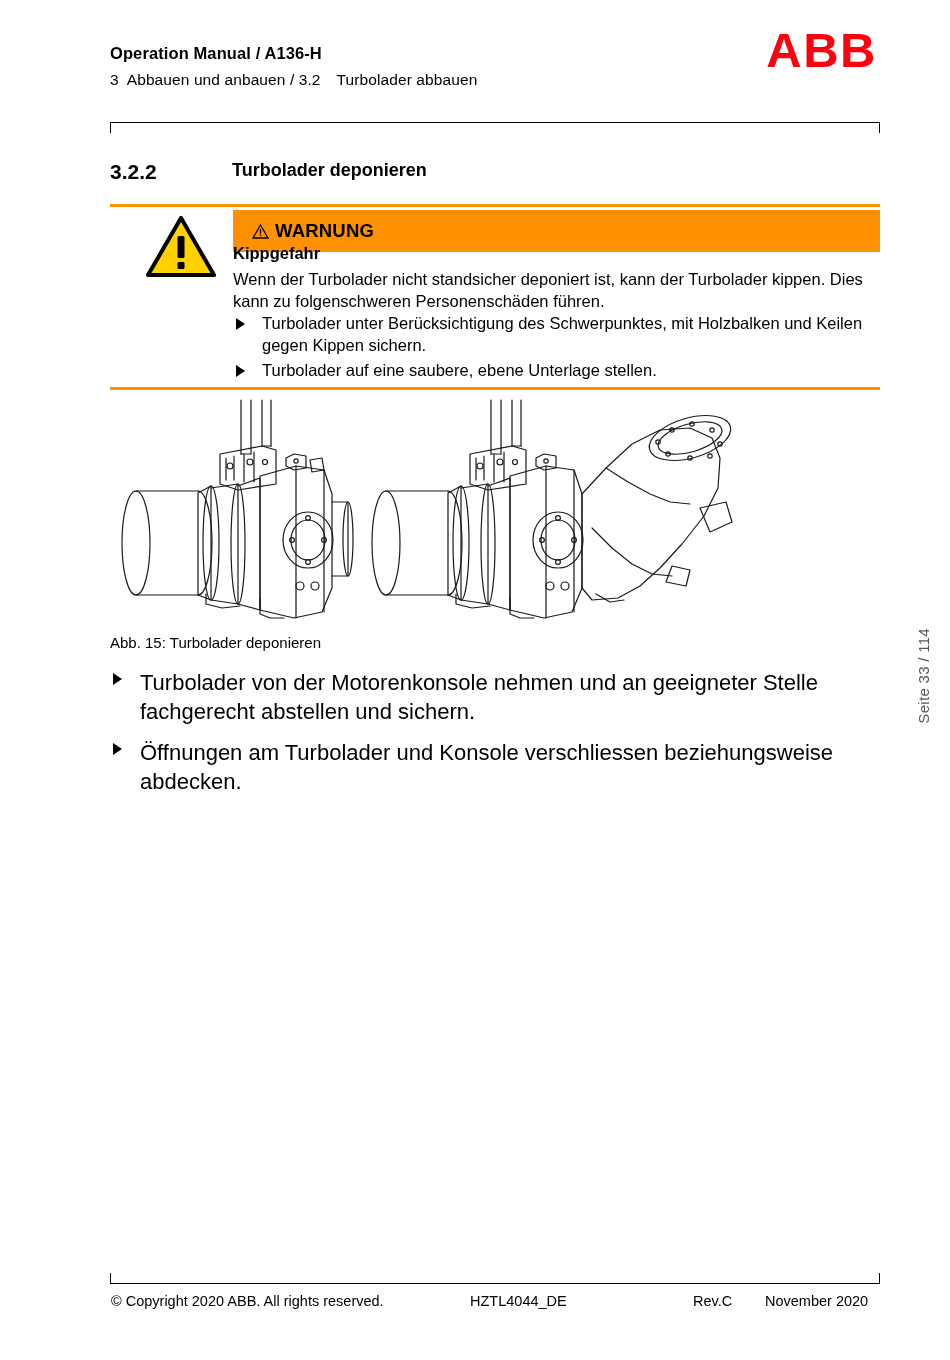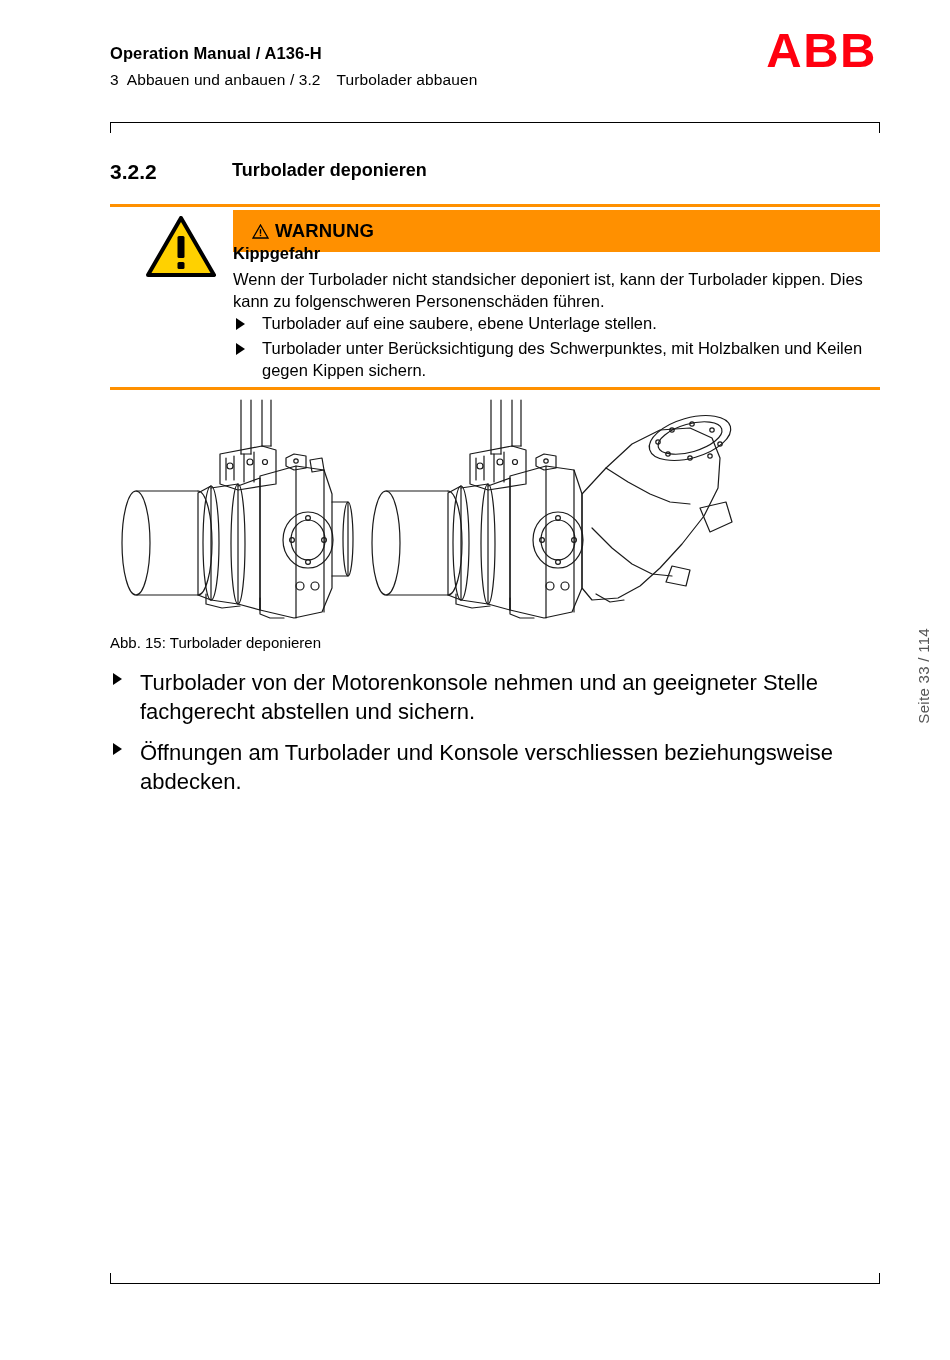--- a/index.html
+++ b/index.html
@@ -313,22 +313,22 @@
     <svg class="warn-tri-icon" viewBox="0 0 70 62">
       <path d="M35 2 L68 59 L2 59 Z" fill="#ffd100" stroke="#000" stroke-width="4" stroke-linejoin="round"></path>
       <rect x="31.5" y="20" width="7" height="22" rx="1.5" fill="#000"></rect>
       <rect x="31.5" y="46" width="7" height="7" rx="1.5" fill="#000"></rect>
     </svg>
 
     <div class="warn-body">
       <div class="warn-subtitle">Kippgefahr</div>
       <div class="warn-para">Wenn der Turbolader nicht standsicher deponiert ist, kann der Turbolader kippen. Dies kann zu folgenschweren Personenschäden führen.</div>
       <ul class="warn-list">
+        <li><span class="tri"></span><span>Turbolader unter Berücksichtigung des Schwerpunktes, mit Holzbalken und Keilen gegen Kippen sichern.</span></li>
         <li><span class="tri"></span><span>Turbolader auf eine saubere, ebene Unterlage stellen.</span></li>
-        <li><span class="tri"></span><span>Turbolader unter Berücksichtigung des Schwerpunktes, mit Holzbalken und Keilen gegen Kippen sichern.</span></li>
       </ul>
     </div>
 
     <div class="warn-bottom-rule"></div>
   </div>
 
   <svg class="figure" viewBox="0 0 660 232">
     <g fill="none" stroke="#1a1a1a" stroke-width="1.2" stroke-linejoin="round" stroke-linecap="round">
 
       <g transform="translate(0,0)">
@@ -449,14 +449,20 @@
   <div class="fig-caption">Abb. 15: Turbolader deponieren</div>
 
   <ul class="body-list">
     <li><span class="tri"></span><span>Turbolader von der Motorenkonsole nehmen und an geeigneter Stelle fachgerecht abstellen und sichern.</span></li>
     <li><span class="tri"></span><span>Öffnungen am Turbolader und Konsole verschliessen beziehungsweise abdecken.</span></li>
   </ul>
 
   <div class="side-page">Seite 33 / 114</div>
 
   <div class="footer-rule"></div>
+  <div class="footer">
+    <span class="f-left">© Copyright 2020 ABB. All rights reserved.</span>
+    <span class="f-mid">HZTL4044_DE</span>
+    <span class="f-rev">Rev.C</span>
+    <span class="f-date">November 2020</span>
+  </div>
 
 </div>
 
 </body></html>

